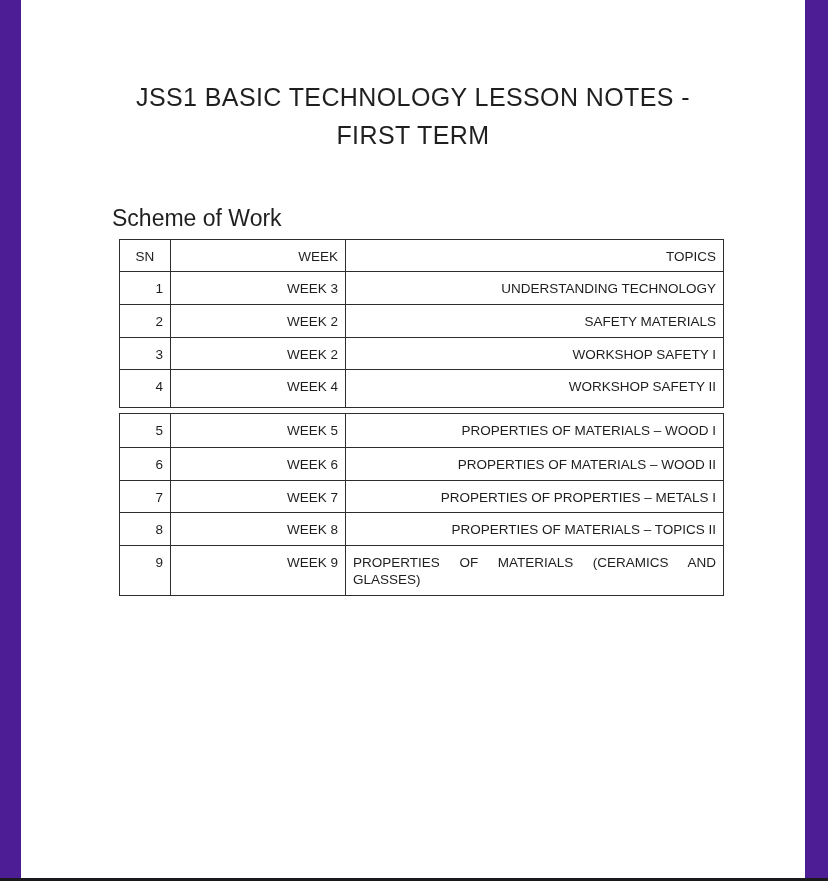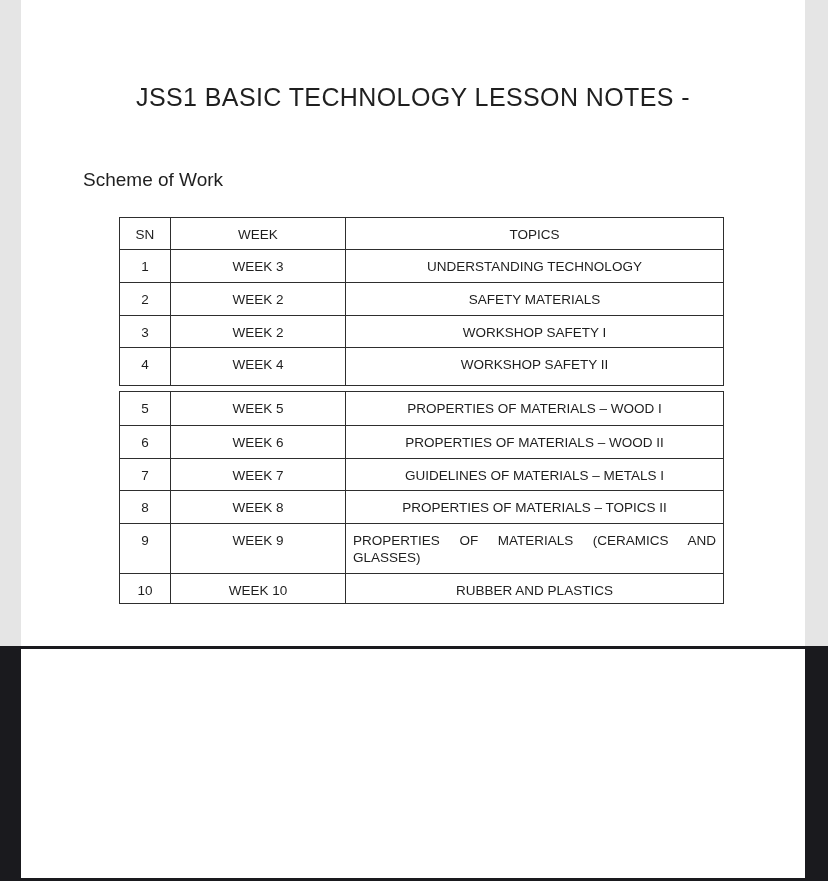--- a/index.html
+++ b/index.html
@@ -4,64 +4,64 @@
 <style>
   * { margin: 0; padding: 0; box-sizing: border-box; }
   html, body {
     width: 828px; height: 881px;
     background: #1a1a1e;
     font-family: "Liberation Sans", sans-serif;
     overflow: hidden;
   }
   .viewer {
     position: relative;
-    width: 828px; height: 649px;
-    background: #e5e5e5;
+    width: 828px; height: 881px;
+    background: #4c1d95;
   }
   .page {
     position: absolute;
     left: 21px; top: 0;
     width: 784px; height: 878px;
     background: #ffffff;
   }
   .doc-title {
     padding-top: 78px;
     text-align: center;
     font-size: 25px;
     line-height: 38px;
     letter-spacing: 0.4px;
     color: #1f1f1f;
   }
   .section-heading {
     margin-top: 52px;
-    margin-left: 62px;
-    font-size: 19px;
+    margin-left: 91px;
+    font-size: 23px;
     line-height: 24px;
     color: #1f1f1f;
   }
   table {
     border-collapse: collapse;
     table-layout: fixed;
     width: 604px;
     margin-left: 98px;
     color: #1e1e1e;
   }
-  table.upper { margin-top: 25px; padding-left: 16px; }
+  table.upper { margin-top: 9px; padding-left: 16px; }
   table.lower { margin-top: 5px; }
   col.c-sn    { width: 51px; }
   col.c-week  { width: 175px; }
   col.c-topic { width: 378px; }
   td, th {
     border: 1.5px solid #2e2e2e;
     font-size: 13.5px;
     font-weight: normal;
     line-height: 17px;
     vertical-align: top;
     padding: 8px 7px 0 7px;
-    text-align: center;
+    text-align: right;
     overflow: hidden;
   }
   th.sn-h { text-align: center; }
   tr.h-header { height: 32px; }
   tr.h-std    { height: 33px; }
   tr.h-r3     { height: 32px; }
   tr.h-r4     { height: 38px; }
   tr.h-r5     { height: 34px; }
   tr.h-r7     { height: 32px; }
   tr.h-r9     { height: 50px; }
@@ -75,20 +75,21 @@
   }
 </style>
 </head>
 <body>
 
 <div class="viewer">
   <div class="page">
 
     <div class="doc-title">
       <div>JSS1 BASIC TECHNOLOGY LESSON NOTES -</div>
+      <div>FIRST TERM</div>
     </div>
 
     <div class="section-heading">Scheme of Work</div>
 
     <table class="upper">
       <colgroup>
           <col class="c-sn">
           <col class="c-week">
           <col class="c-topic">
         </colgroup>
@@ -134,35 +135,30 @@
         <td>PROPERTIES OF MATERIALS – WOOD I</td>
       </tr>
       <tr class="h-std">
         <td>6</td>
         <td>WEEK 6</td>
         <td>PROPERTIES OF MATERIALS – WOOD II</td>
       </tr>
       <tr class="h-r7">
         <td>7</td>
         <td>WEEK 7</td>
-        <td>GUIDELINES OF MATERIALS – METALS I</td>
+        <td>PROPERTIES OF PROPERTIES – METALS I</td>
       </tr>
       <tr class="h-std">
         <td>8</td>
         <td>WEEK 8</td>
         <td>PROPERTIES OF MATERIALS – TOPICS II</td>
       </tr>
       <tr class="h-r9">
         <td>9</td>
         <td>WEEK 9</td>
         <td class="justify">PROPERTIES OF MATERIALS (CERAMICS AND GLASSES)</td>
       </tr>
-      <tr class="h-r10">
-        <td>10</td>
-        <td>WEEK 10</td>
-        <td>RUBBER AND PLASTICS</td>
-      </tr>
     </tbody>
       </table>
 
   </div>
   <div class="bottom-strip"></div>
 </div>
 
 </body></html>

